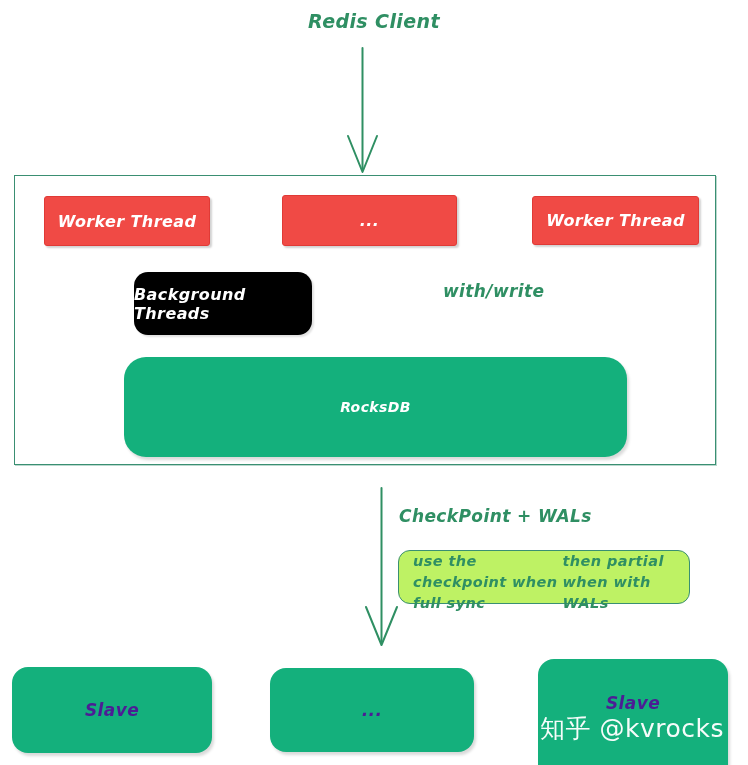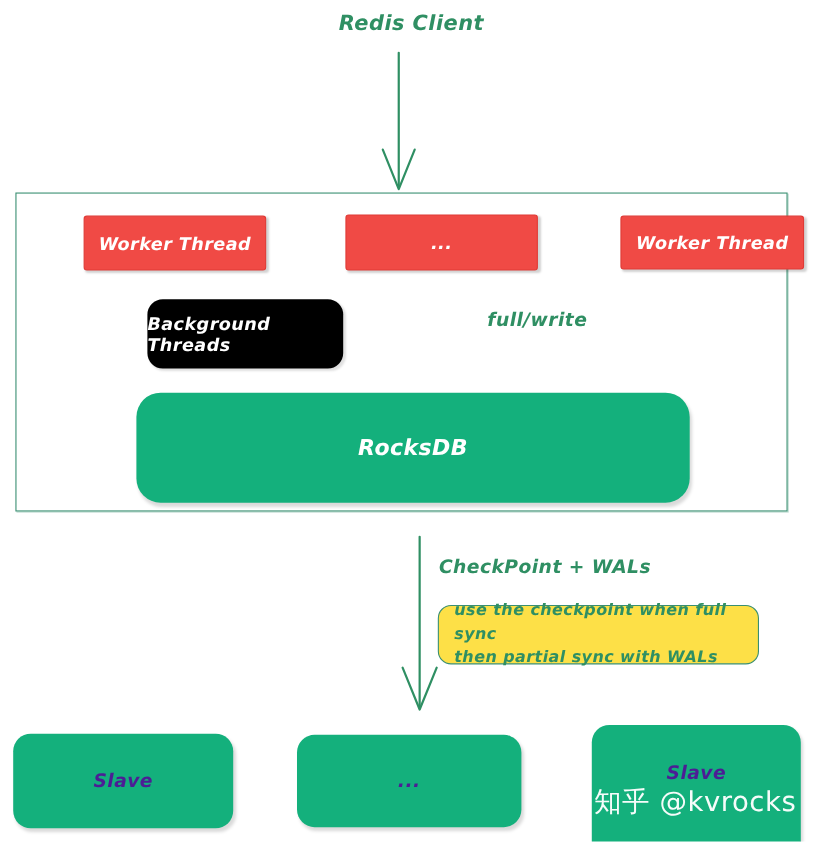--- a/index.html
+++ b/index.html
@@ -56,21 +56,20 @@
   .worker-box {
     background: #f04a45;
     border: 1.5px solid #e03a36;
     border-radius: 3px;
     box-shadow: 2px 2px 2px rgba(0,0,0,0.18);
     display: flex;
     align-items: center;
     justify-content: center;
     color: #ffffff;
     font-size: 16px;
-    margin-left: 32px;
   }
   #worker-thread-left  { left: 44px;  top: 196px; width: 164px; height: 48px; }
   #worker-ellipsis     { left: 282px; top: 195px; width: 173px; height: 49px; }
   #worker-thread-right { left: 532px; top: 196px; width: 165px; height: 47px; }
 
   
   #background-threads-box {
     left: 134px; top: 272px;
     width: 178px; height: 63px;
     background: #000000;
@@ -87,45 +86,45 @@
   #rocksdb-box {
     left: 124px; top: 357px;
     width: 503px; height: 100px;
     background: #14b07c;
     border-radius: 22px;
     box-shadow: 2px 3px 3px rgba(0,0,0,0.15);
     display: flex;
     align-items: center;
     justify-content: center;
     color: #ffffff;
-    font-size: 20px;
+    font-size: 14px;
   }
 
   
   #read-write-label {
     left: 443px; top: 281px;
     color: #2f8f63;
     font-size: 17px;
   }
   #checkpoint-label {
     left: 399px; top: 506px;
     color: #2f8f63;
     font-size: 17px;
   }
 
   
   #sync-note-box {
     left: 398px; top: 550px;
     width: 292px; height: 54px;
     border: 1.6px solid #3a8f72;
     border-radius: 12px;
-    background: #fde047;
+    background: #bef264;
     box-sizing: border-box;
     display: flex;
-    flex-direction: column;
+    flex-direction: row;
     justify-content: center;
     padding-left: 14px;
     color: #2f8f63;
     font-size: 14.5px;
     line-height: 1.45;
   }
 
   
   .slave-box {
     background: #14b07c;
@@ -188,31 +187,31 @@
 </div>
 
 <div class="abs worker-box hand" id="worker-thread-right">
   <span>Worker Thread</span>
 </div>
 
 <div class="abs hand" id="background-threads-box">
   <span>Background Threads</span>
 </div>
 
-<div class="abs hand" id="read-write-label">full/write</div>
+<div class="abs hand" id="read-write-label">with/write</div>
 
 <div class="abs hand" id="rocksdb-box">
   <span>RocksDB</span>
 </div>
 
 <div class="abs hand" id="checkpoint-label">CheckPoint + WALs</div>
 
 <div class="abs hand" id="sync-note-box">
   <div>use the checkpoint when full sync</div>
-  <div>then partial sync with WALs</div>
+  <div>then partial when with WALs</div>
 </div>
 
 <div class="abs slave-box hand" id="slave-left">
   <span>Slave</span>
 </div>
 
 <div class="abs slave-box hand" id="slave-middle">
   <span>...</span>
 </div>
 

